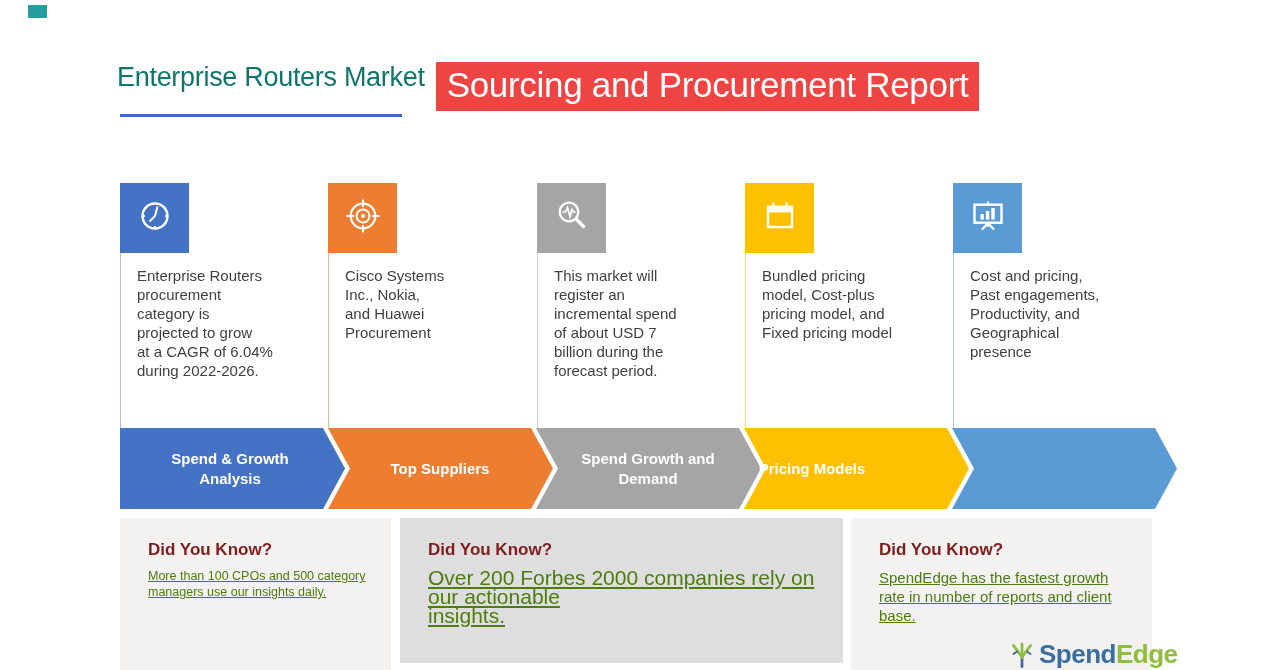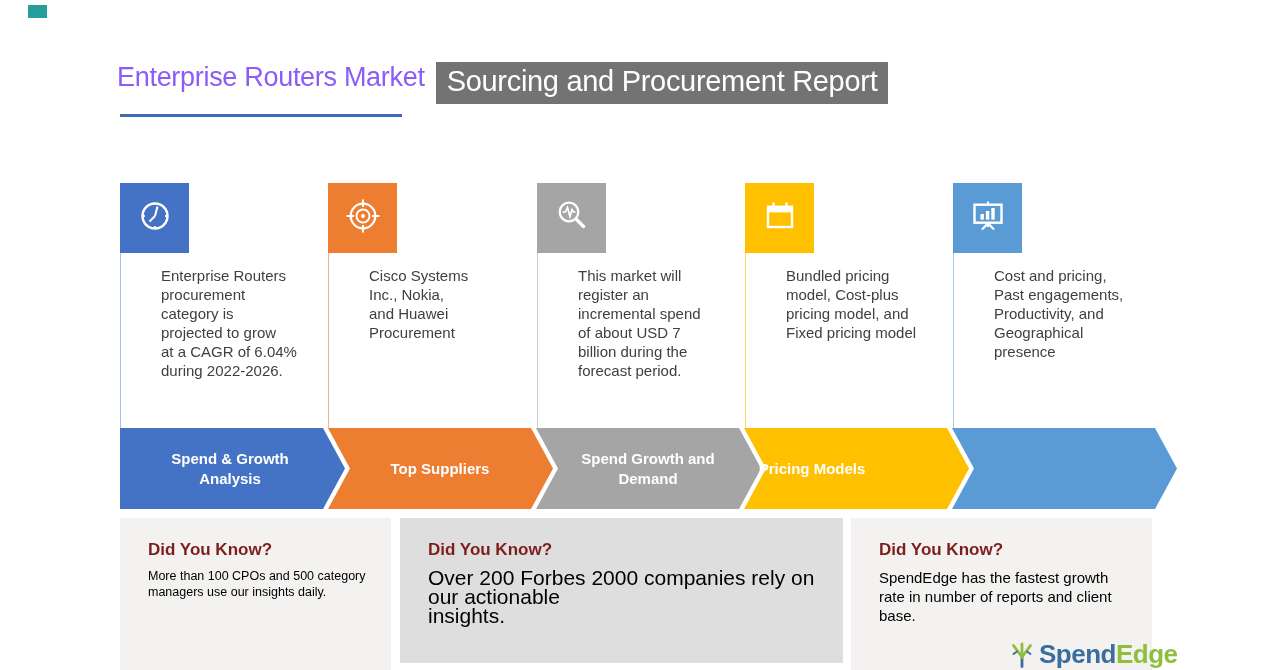--- a/index.html
+++ b/index.html
@@ -2,54 +2,54 @@
 <html><head>
 <meta charset="utf-8">
 <style>
   html,body{margin:0;padding:0;background:#fff;}
   .page{position:relative;width:1279px;height:670px;background:#ffffff;overflow:hidden;
         font-family:"Liberation Sans",sans-serif;}
 
   
   .teal-mark{position:absolute;left:28px;top:5px;width:19px;height:13px;background:#279E9E;}
   .header{position:absolute;left:117px;top:62px;display:flex;align-items:flex-start;}
-  .title-main{font-size:27px;color:#8b5cf6;white-space:nowrap;letter-spacing:-0.3px;}
-  .title-chip{margin-left:11px;background:#737373;color:#ffffff;font-size:29px;
+  .title-main{font-size:27px;color:#0f766e;white-space:nowrap;letter-spacing:-0.3px;}
+  .title-chip{margin-left:11px;background:#ef4444;color:#ffffff;font-size:35px;
               padding:3px 11px 6px;white-space:nowrap;letter-spacing:-0.3px;}
   .underline{position:absolute;left:120px;top:114px;width:282px;height:3px;background:#3E6BB4;}
 
   
   .col{position:absolute;top:183px;width:209px;}
   .col1{left:120px}.col2{left:328px}.col3{left:537px}.col4{left:745px}.col5{left:953px}
   .icon-box{width:69px;height:70px;display:flex;align-items:center;justify-content:center;}
   .bg-blue{background:#4472C4}.bg-orange{background:#ED7D31}.bg-gray{background:#A5A5A5}
   .bg-gold{background:#FFC000}.bg-lblue{background:#5B9BD5}
   .col-text{height:175px;border-left:1px solid #ccc;box-sizing:border-box;
-            padding:13px 4px 0 40px;font-size:15px;line-height:19px;color:#3F3F3F;
+            padding:13px 4px 0 16px;font-size:15px;line-height:19px;color:#3F3F3F;
             white-space:pre-line;}
   .blb{border-left-color:#A8BEE3}.blo{border-left-color:#F0B48C}.blg{border-left-color:#CFCFCF}
   .bly{border-left-color:#FFD966}.bll{border-left-color:#A7CBEA}
   .icon-svg{stroke:#fff;fill:none;stroke-width:2.4;}
 
   
   .banners-svg{position:absolute;left:118px;top:428px;}
   .f-blue{fill:#4472C4}.f-orange{fill:#ED7D31}.f-gray{fill:#A5A5A5}
   .f-gold{fill:#FFC000}.f-lblue{fill:#5B9BD5}
   .banner-label{position:absolute;top:428px;height:81px;width:180px;display:flex;
                 align-items:center;justify-content:center;text-align:center;color:#ffffff;
                 font-weight:bold;font-size:15px;line-height:20px;white-space:pre-line;}
   .bl1{left:140px}.bl2{left:350px}.bl3{left:558px}.bl4{left:722px}.bl5{left:974px}
 
   
   .dyk{position:absolute;top:518px;box-sizing:border-box;}
   .dyk1{left:120px;width:271px;height:152px;background:#F3F2F1;padding:22px 14px 0 28px;}
   .dyk2{left:400px;width:443px;height:145px;background:#DEDEDE;padding:22px 14px 0 28px;}
   .dyk3{left:851px;width:301px;height:152px;background:#F3F2F1;padding:22px 10px 0 28px;}
   .dyk-title{font-size:17px;font-weight:bold;color:#7f1d1d;margin:0 0 8px 0;}
-  .dyk-body{color:#000000;white-space:pre-line;}
+  .dyk-body{color:#4d7c0f;white-space:pre-line;text-decoration:underline;}
   .dyk1 .dyk-body{font-size:12.5px;line-height:16px;}
   .dyk2 .dyk-body{font-size:21px;line-height:19px;}
   .dyk3 .dyk-body{font-size:15px;line-height:19px;}
 
   
   .logo{position:absolute;left:1006px;top:636px;display:flex;align-items:center;}
   .logo-text{font-size:26px;font-weight:600;letter-spacing:-0.5px;margin-left:1px;}
   .logo-spend{color:#3A6E9F}.logo-edge{color:#8FBE3E}
 </style>
 </head>

